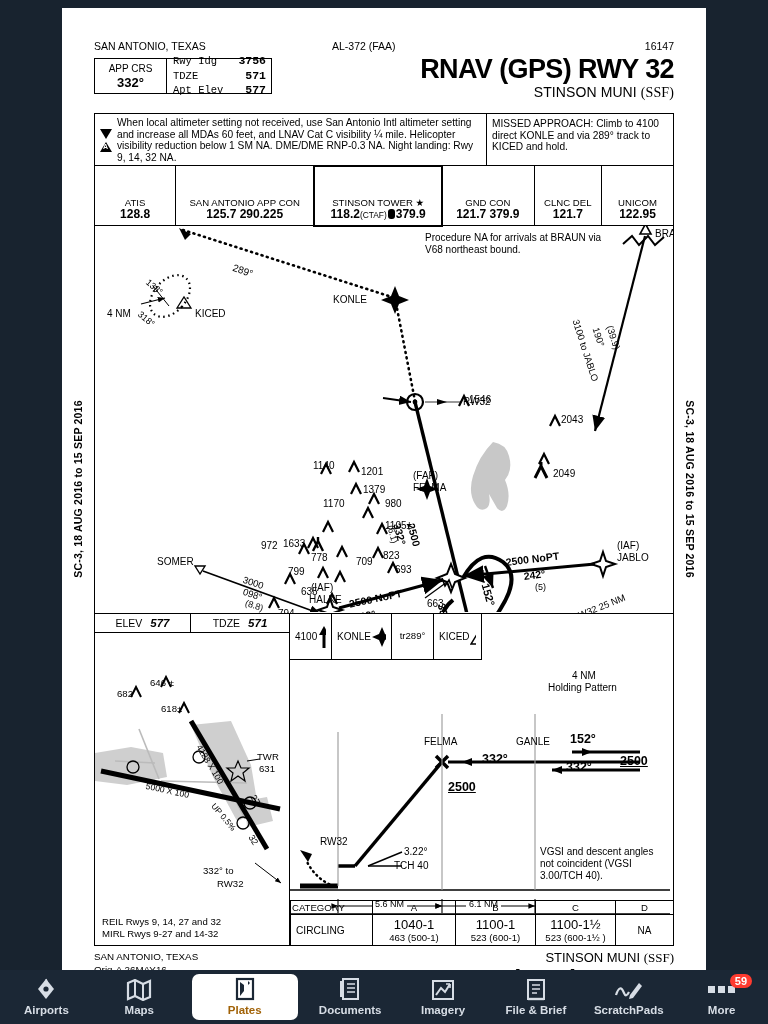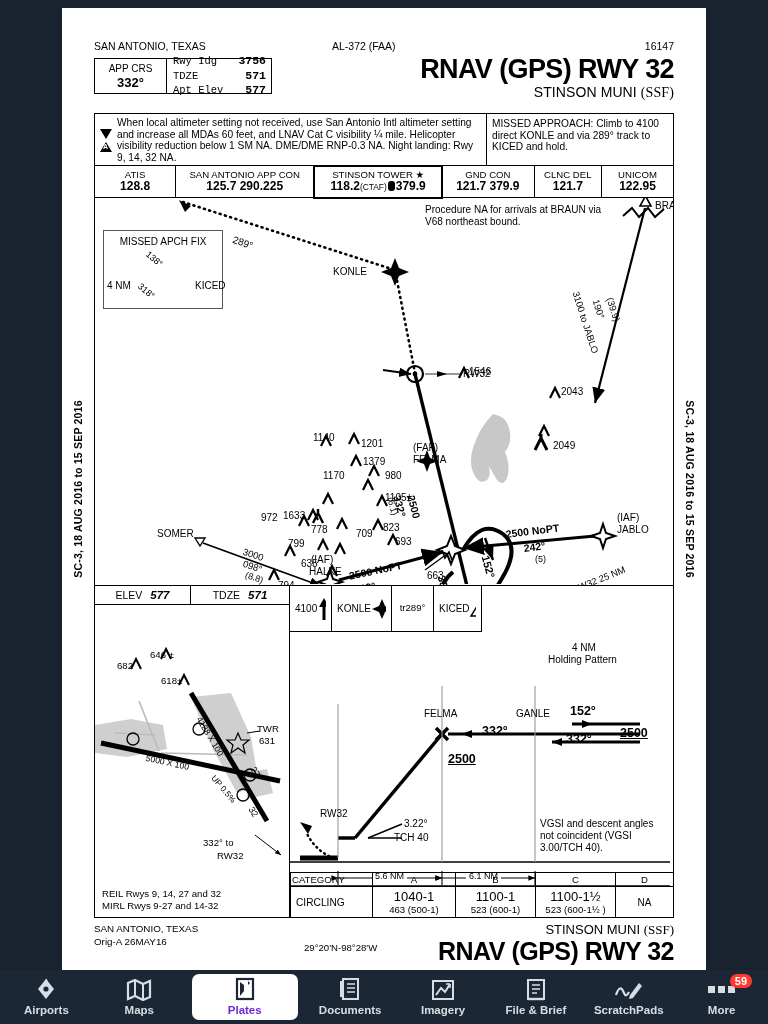--- a/index.html
+++ b/index.html
@@ -80,21 +80,21 @@
   .notes-txt { flex: 1; font-size: 10.2px; line-height: 11.6px; padding-left: 3px; padding-top: 1px; }
   .notes-right { width: 186px; padding: 4px 5px; font-size: 10.2px; line-height: 11.6px; }
 
   
   .comm-row { display: flex; border: 1.6px solid #000; }
   .comm-cell {
     flex: 1; border-right: 1.4px solid #000; text-align: center;
     padding: 2px 2px 3px; display: flex; flex-direction: column; justify-content: center;
   }
   .comm-cell:last-child { border-right: none; }
-  .comm-cell .cn { font-size: 9.6px; line-height: 11px; }
+  .comm-cell .cn { font-size: 9.6px; line-height: 11px; margin-top: 28px; }
   .comm-cell .cf { font-size: 12px; font-weight: bold; line-height: 13px; }
   .comm-cell.highlight { border: 2.4px solid #000; margin: -1.6px -1px; }
   .comm-cell .small { font-size: 8.4px; font-weight: normal; }
   .phone-glyph {
     display:inline-block; width: 7px; height: 10px; background:#000; border-radius: 3px;
     vertical-align: -1px; margin: 0 1px;
   }
 
   
   #planview {
@@ -168,21 +168,21 @@
     position: absolute; left: 0; bottom: 0; width: 768px; height: 54px;
     background: #1b2735; display: flex; align-items: stretch;
   }
   .tab {
     flex: 1; display: flex; flex-direction: column; align-items: center; justify-content: center;
     gap: 3px; color: #d7dde5; position: relative;
   }
   .tab .tlabel { font-size: 11.5px; font-weight: bold; }
   .tab .ticon { height: 22px; display: flex; align-items: flex-end; }
   .tab.active {
-    background: #ffffff; color: #6d28d9; border-radius: 7px;
+    background: #ffffff; color: #a16207; border-radius: 7px;
     margin: 4px 6px; flex: 0 0 106px;
   }
   .badge {
     position: absolute; top: 4px; right: 16px;
     background: #ff3b30; color: #fff; font-size: 11px; font-weight: bold;
     border-radius: 9px; padding: 1px 5px; min-width: 20px; text-align: center;
   }
   .dots { display: flex; gap: 3px; align-items: center; height: 22px; }
   .dots i { display:block; width: 7px; height: 7px; background: #d7dde5; }
 </style>
@@ -375,23 +375,20 @@
             <circle cx="500" cy="452" r="7" fill="none" stroke="#000" stroke-width="1.3"></circle>
             <path d="M495,447 L505,457 M505,447 L495,457 M500,443 L500,461 M491,452 L509,452" stroke="#000" stroke-width="1.1"></path>
           </g>
 
           <ellipse cx="75" cy="70" rx="16" ry="24" transform="rotate(42 75 70)" fill="none" stroke="#000" stroke-width="2.2" stroke-dasharray="1.5,3.5"></ellipse>
           <path d="M82,82 L96,82 L89,71 z" fill="none" stroke="#000" stroke-width="1.3"></path>
           <line x1="46" y1="78" x2="70" y2="72" stroke="#000" stroke-width="1.2" marker-end="url(#arS)"></line>
           <line x1="58" y1="60" x2="74" y2="80" stroke="#000" stroke-width="1"></line>
         </svg>
 
-        <div class="missed-box">
-          <div class="mb-title">MISSED APCH FIX</div>
-        </div>
         <span class="pv-txt" style="left:12px;top:82px;">4 NM</span>
         <span class="pv-txt" style="left:100px;top:82px;">KICED</span>
         <span class="pv-txt" style="left:50px;top:56px;font-size:9px;transform:rotate(40deg);">138°</span>
         <span class="pv-txt" style="left:42px;top:88px;font-size:9px;transform:rotate(40deg);">318°</span>
 
         <div class="pv-note" style="left:330px;top:6px;width:185px;">Procedure NA for arrivals at BRAUN via V68 northeast bound.</div>
 
         <span class="pv-txt" style="left:238px;top:68px;">KONLE</span>
         <span class="pv-txt" style="left:560px;top:2px;">BRAUN</span>
         <span class="pv-txt" style="left:522px;top:314px;">(IAF)</span>

